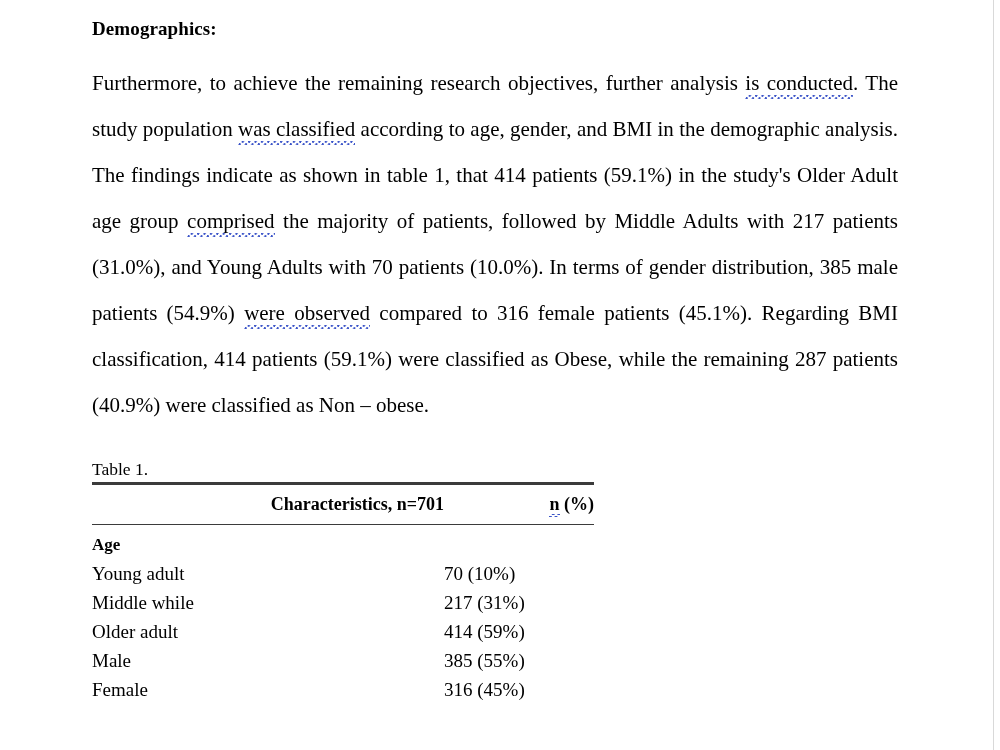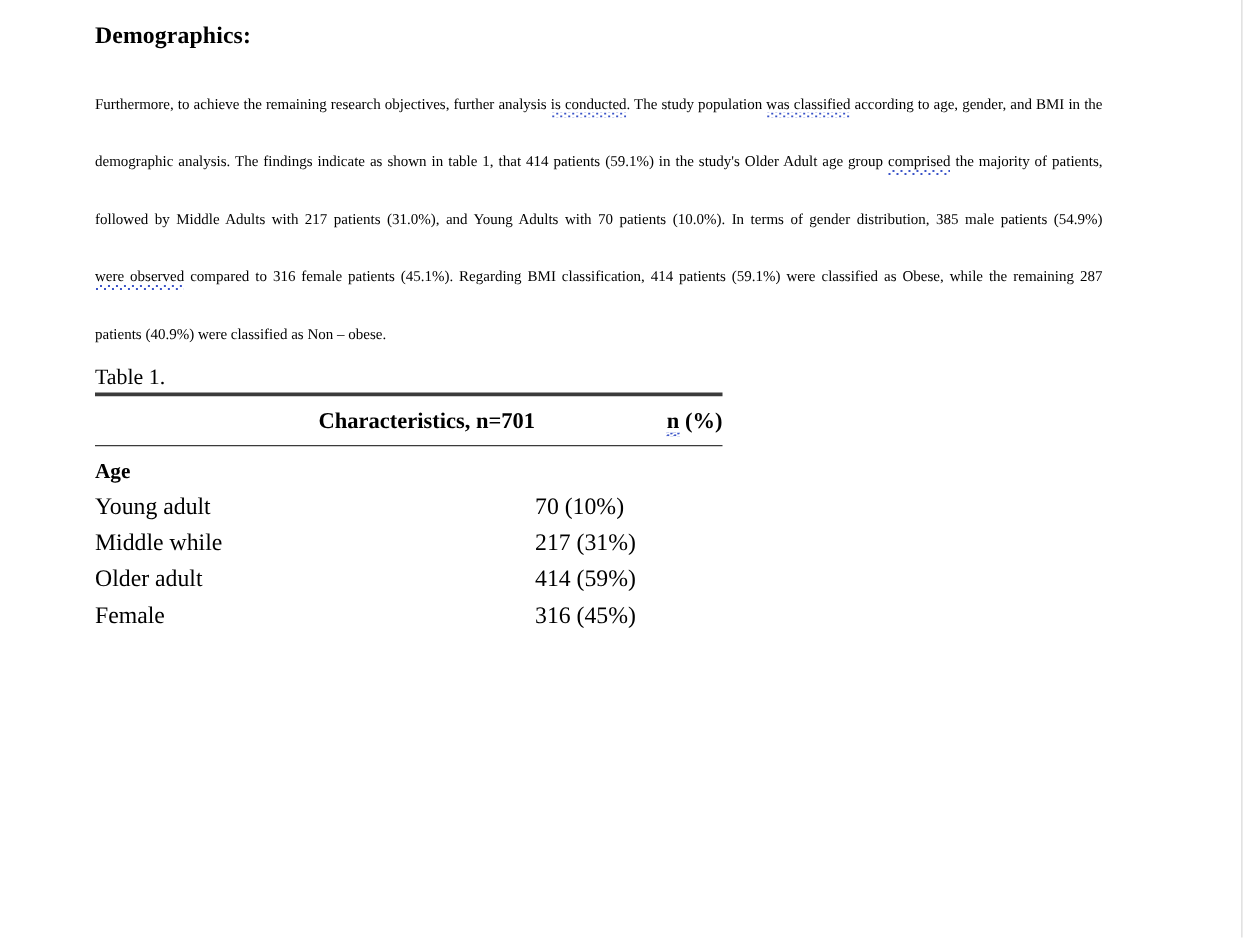--- a/index.html
+++ b/index.html
@@ -28,36 +28,36 @@
     position: absolute;
     top: 0;
     right: 6px;
     width: 1px;
     height: 750px;
     background: #d9d9d9;
   }
 
   .content {
     position: absolute;
-    left: 76px;
+    left: 92px;
     top: 0;
     width: 806px;
   }
 
   
   .section-heading {
     font-size: 19px;
     font-weight: bold;
     line-height: 30px;
     margin: 14px 0 0 0;
     letter-spacing: 0.1px;
   }
 
   .body-para {
-    font-size: 12px;
+    font-size: 21px;
     line-height: 46px;
     text-align: justify;
     text-justify: inter-word;
     margin: 16px 0 0 0;
   }
 
   
   .sq {
     position: relative;
     white-space: nowrap;
@@ -79,20 +79,21 @@
     bottom: -3px;
     height: 3.5px;
     background-image:
       radial-gradient(circle at 1.4px 3px, #3a53c8 1px, transparent 1.1px),
       radial-gradient(circle at 4.2px 0.5px, #3a53c8 1px, transparent 1.1px);
     background-size: 5.6px 3.5px;
   }
 
   
   .table-block {
+    margin-top: 30px;
     width: 502px;
   }
   .table-caption {
     font-size: 17.5px;
     line-height: 22px;
     padding-bottom: 2px;
   }
   .rule-double {
     border-top: 2.2px solid #3b3b3b;
     border-bottom: 1.3px solid #3b3b3b;
@@ -196,20 +197,24 @@
             </tr>
             <tr class="data-row">
               <td class="data-label">Middle while</td>
               <td class="data-value">217 (31%)</td>
             </tr>
             <tr class="data-row">
               <td class="data-label">Older adult</td>
               <td class="data-value">414 (59%)</td>
             </tr>
             <tr class="data-row">
+              <td class="data-label">Male</td>
+              <td class="data-value">385 (55%)</td>
+            </tr>
+            <tr class="data-row">
               <td class="data-label">Female</td>
               <td class="data-value">316 (45%)</td>
             </tr>
           </tbody>
       </table>
 
     </div>
 
   </div>
 </div>

